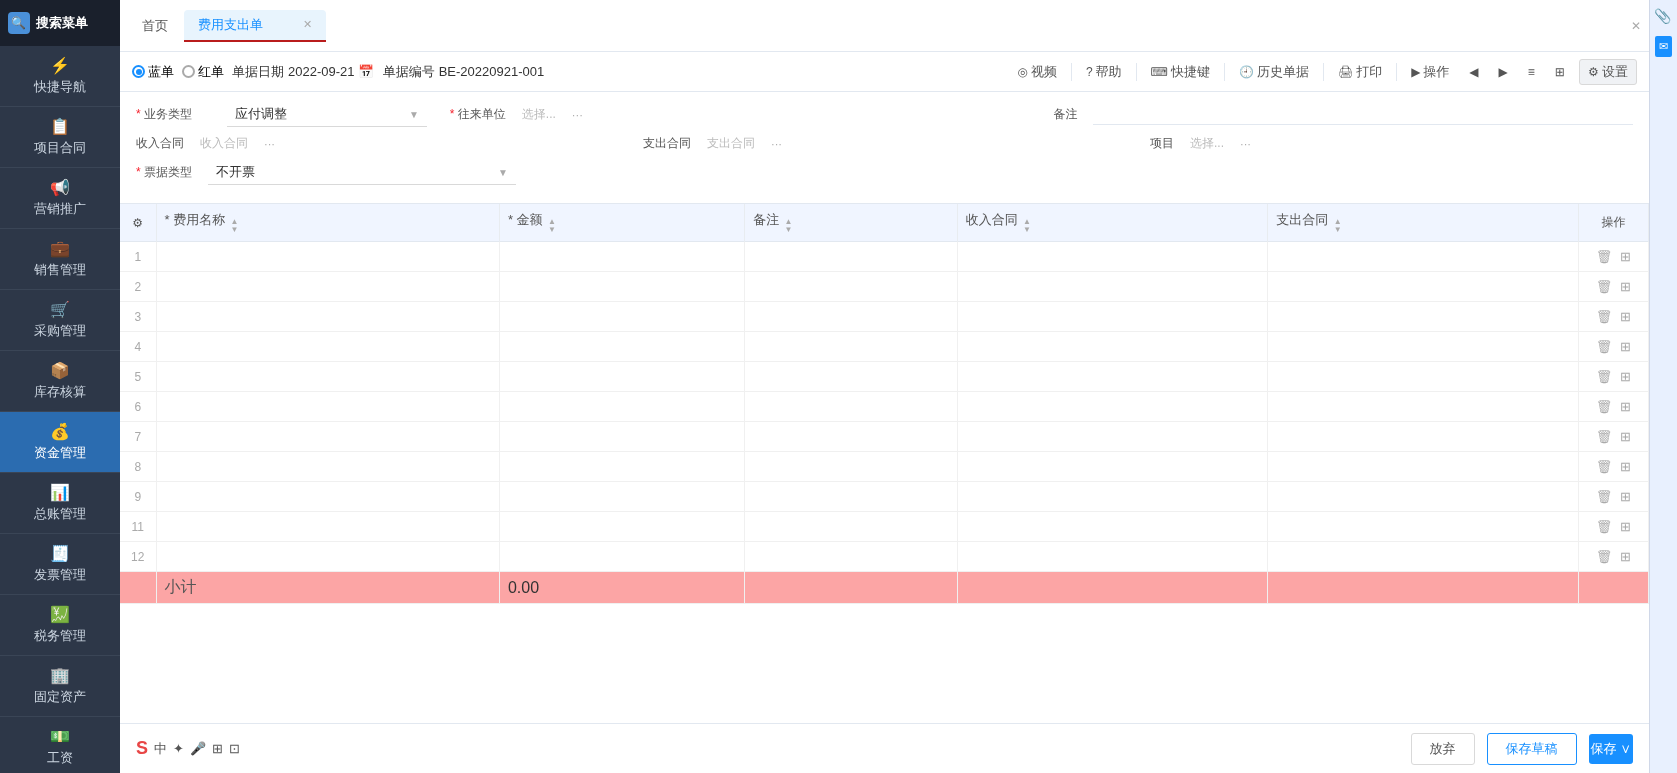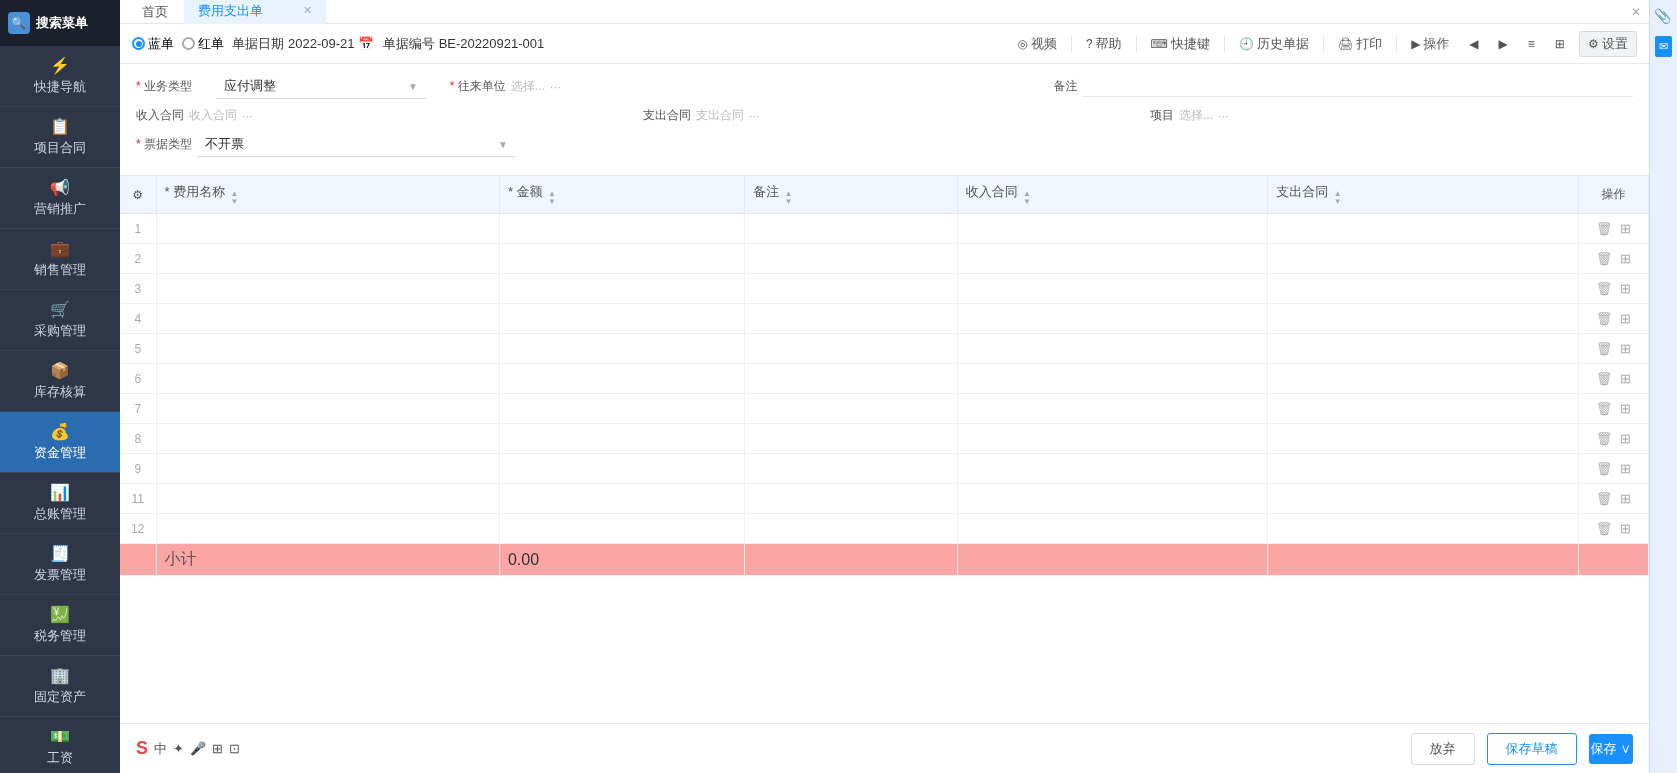--- a/index.html
+++ b/index.html
@@ -55,37 +55,37 @@
       overflow: hidden;
     }
 
     
     .tab-bar {
       background: #fff;
       display: flex;
       align-items: center;
       border-bottom: 1px solid #e2e8f0;
       padding: 0 8px;
-      height: 24px;
+      height: 52px;
       gap: 2px;
     }
     .tab {
       padding: 6px 14px;
       cursor: pointer;
       font-size: 13px;
       color: #555;
       border-radius: 4px 4px 0 0;
       display: flex;
       align-items: center;
       gap: 6px;
     }
     .tab.active {
       background: #e8f4fd;
       color: #1890ff;
-      border-bottom: 2px solid #14532d;
+      border-bottom: 2px solid #b91c1c;
       gap: 40px;
     }
     .tab .close-icon { font-size: 11px; color: #aaa; }
 
     
     .toolbar {
       background: #fff;
       display: flex;
       align-items: center;
       padding: 6px 12px;
@@ -132,21 +132,21 @@
     }
     .form-row {
       display: flex;
       align-items: center;
       gap: 24px;
       margin-bottom: 8px;
     }
     .form-field {
       display: flex;
       align-items: center;
-      gap: 5px;
+      gap: 16px;
       min-width: 200px;
       flex: 1;
     }
     .form-field label {
       font-size: 12px;
       color: #555;
       white-space: nowrap;
     }
     .form-field label.required::before {
       content: '* ';

